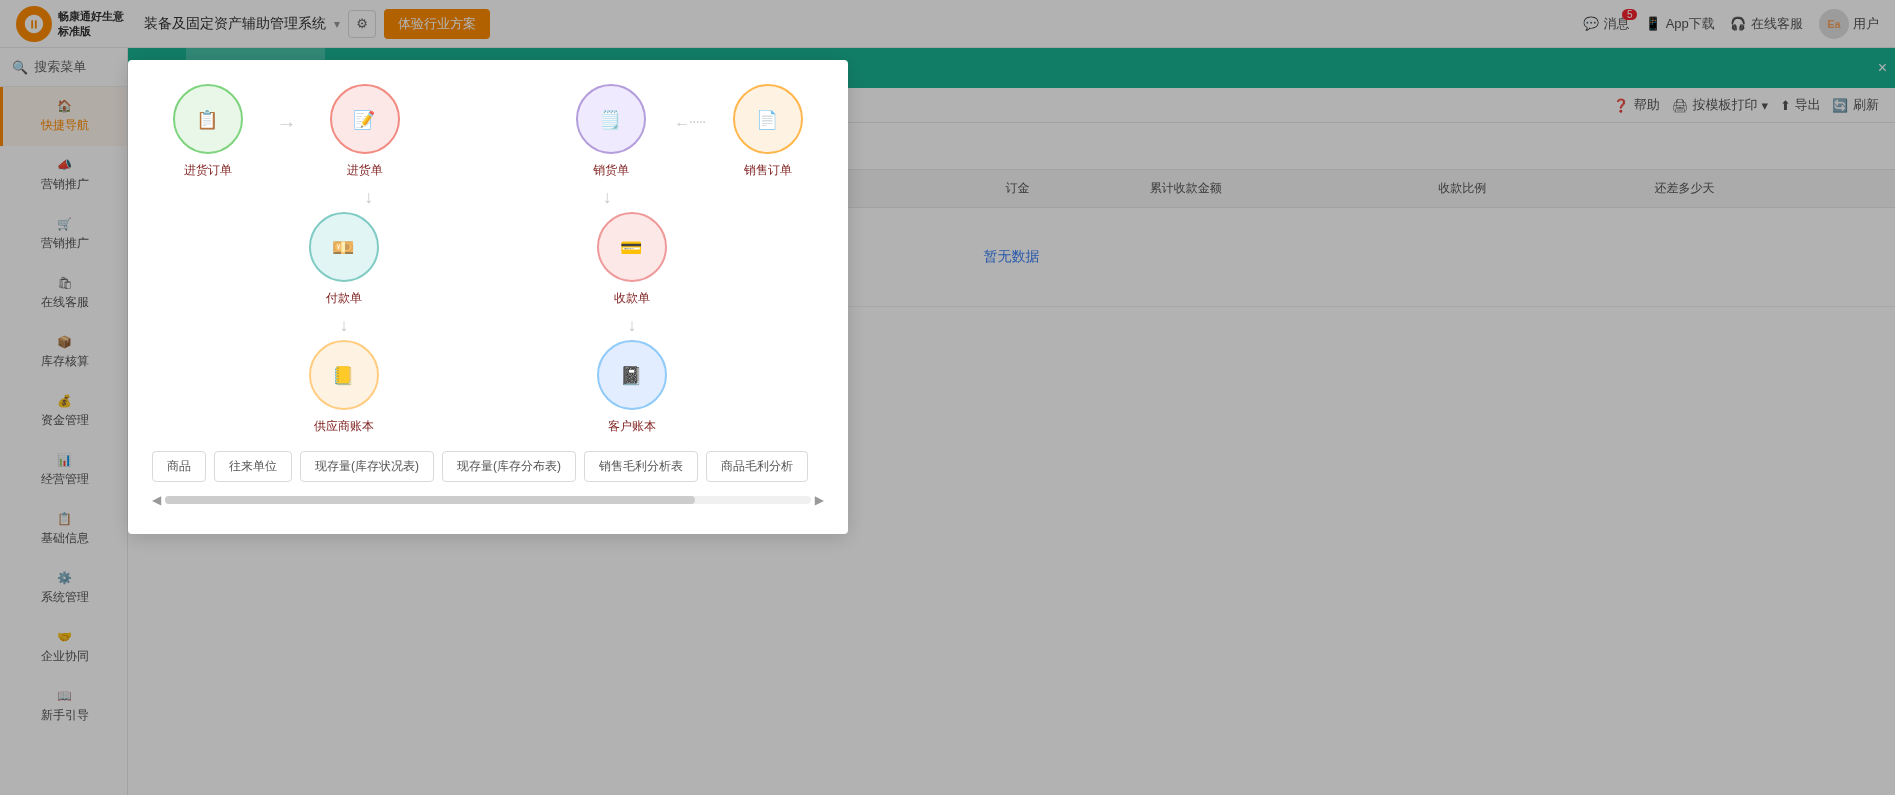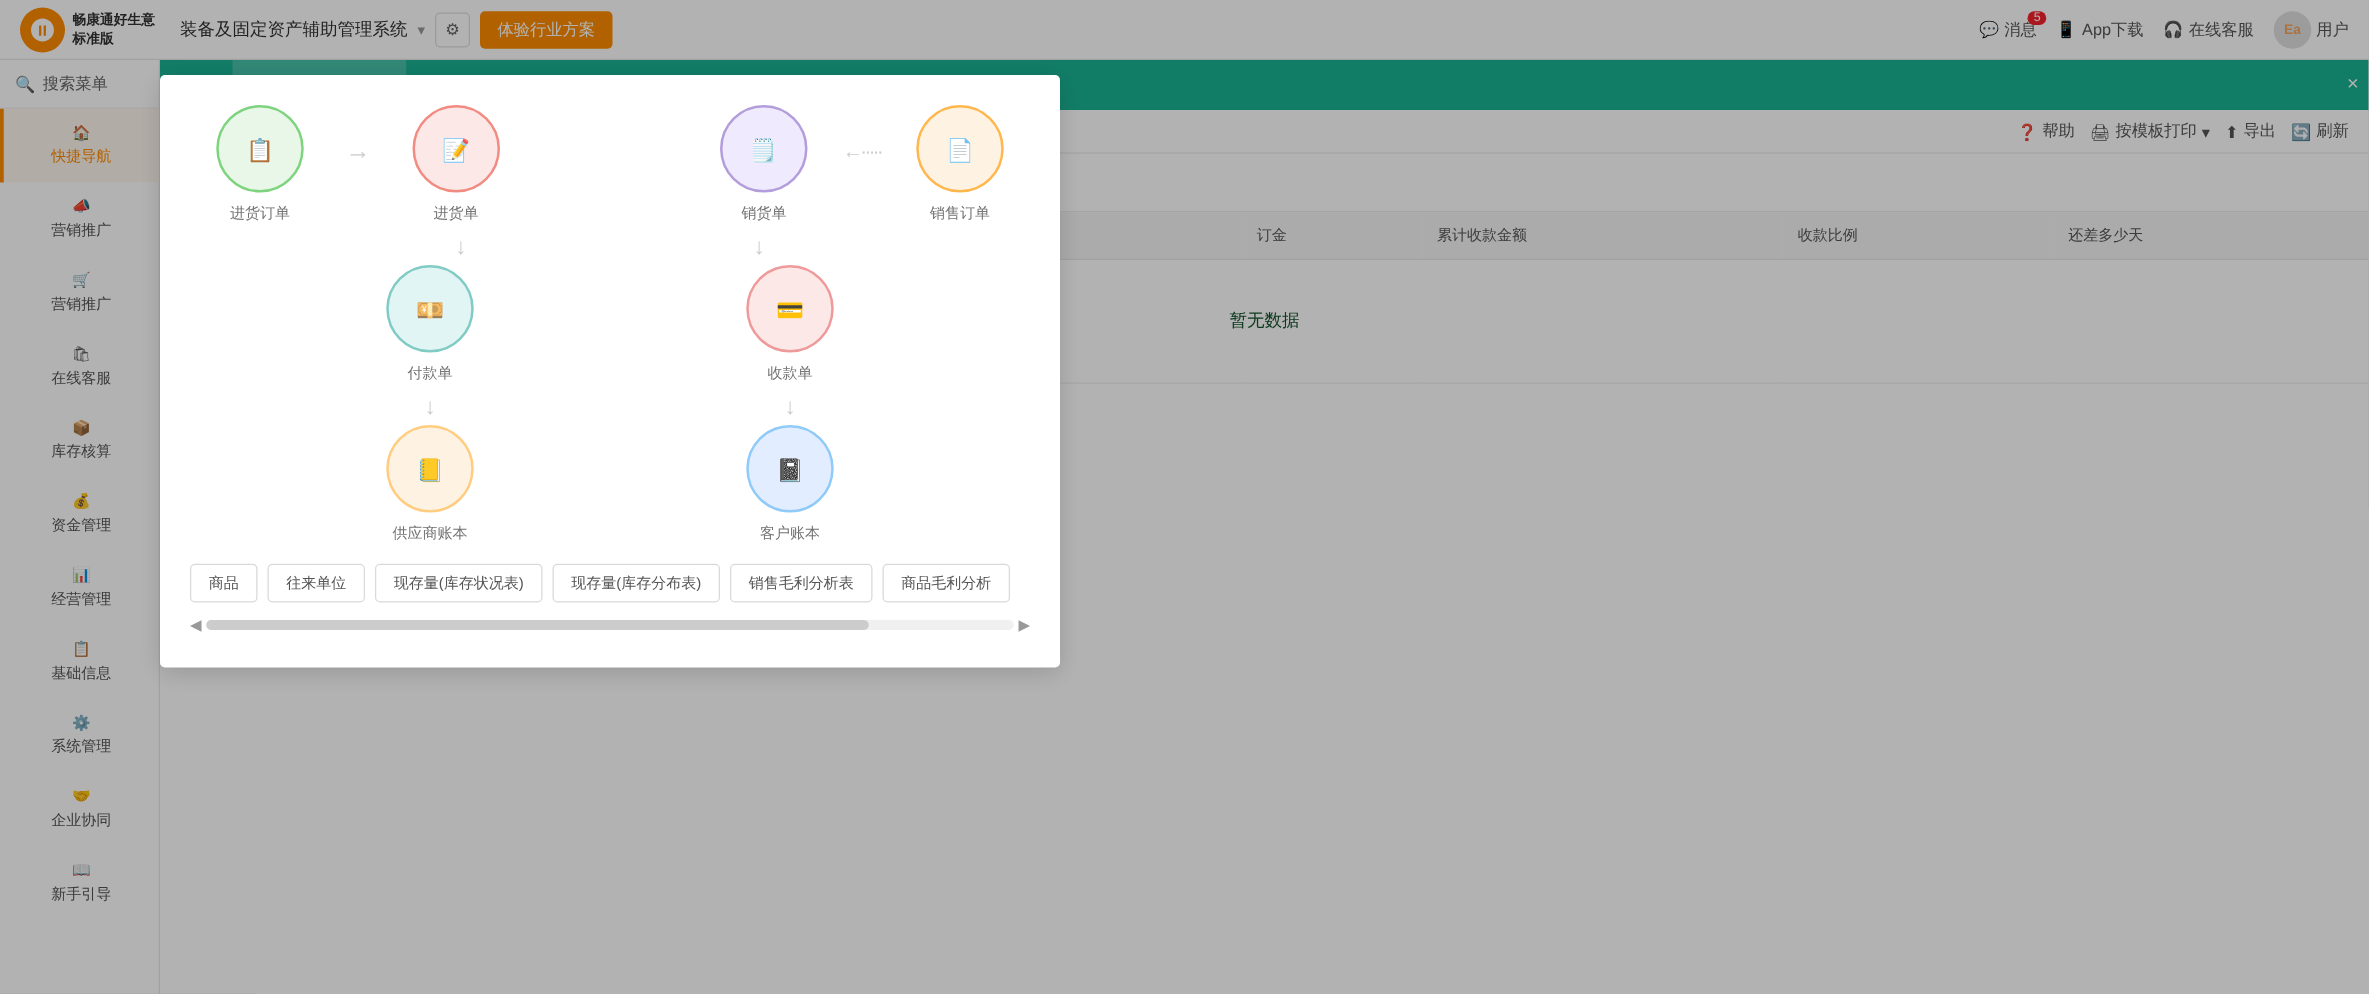--- a/index.html
+++ b/index.html
@@ -51,29 +51,29 @@
     .more-conditions { color: #1ab394; font-size: 13px; cursor: pointer; }
     .query-btn { background: #ff8c00; color: #fff; border: none; border-radius: 4px; padding: 5px 16px; font-size: 13px; cursor: pointer; }
     .set-btn { background: #fff; color: #ff8c00; border: 1px solid #ff8c00; border-radius: 4px; padding: 5px 12px; font-size: 13px; cursor: pointer; }
 
     
     .table-container { flex: 1; overflow: auto; background: #fff; margin: 0; }
     table { width: 100%; border-collapse: collapse; font-size: 13px; }
     thead tr { background: #f5f5f5; }
     th { padding: 10px 12px; text-align: left; font-weight: 500; color: #555; border-bottom: 1px solid #e8e8e8; white-space: nowrap; font-size: 12px; }
     td { padding: 10px 12px; border-bottom: 1px solid #f0f0f0; color: #333; white-space: nowrap; }
-    .no-data { text-align: center; color: #14532d; padding: 40px; font-size: 14px; }
+    .no-data { text-align: center; color: #3b82f6; padding: 40px; font-size: 14px; }
 
     
     .modal-overlay { position: fixed; top: 0; left: 0; right: 0; bottom: 0; background: rgba(0,0,0,0.3); z-index: 100; display: flex; align-items: flex-start; justify-content: flex-start; padding-top: 60px; padding-left: 128px; }
     .modal { background: #fff; border-radius: 4px; width: 720px; padding: 24px; position: relative; box-shadow: 0 4px 20px rgba(0,0,0,0.15); max-height: 600px; overflow: hidden; }
     .flow-row { display: flex; align-items: center; justify-content: center; gap: 0; width: 100%; }
     .flow-node { display: flex; flex-direction: column; align-items: center; gap: 8px; flex: 1; }
     .flow-circle { width: 70px; height: 70px; border-radius: 50%; display: flex; align-items: center; justify-content: center; font-size: 28px; }
-    .flow-label { font-size: 12px; color: #737373; }
+    .flow-label { font-size: 12px; color: #7f1d1d; }
     .flow-arrow-right { flex: 0.4; display: flex; align-items: center; justify-content: center; color: #ccc; font-size: 18px; padding-bottom: 20px; }
     .flow-arrow-down { color: #ccc; font-size: 18px; text-align: center; margin: 4px 0; }
     .flow-arrow-dashed { flex: 0.4; display: flex; align-items: center; justify-content: center; color: #ccc; font-size: 14px; padding-bottom: 20px; letter-spacing: -2px; }
 
     .circle-green { background: #e8f7e8; }
     .circle-red { background: #fde8e8; }
     .circle-purple { background: #f0eaff; }
     .circle-orange { background: #fef3e2; }
     .circle-teal { background: #e2f5f5; }
     .circle-crimson { background: #fde8e8; }

